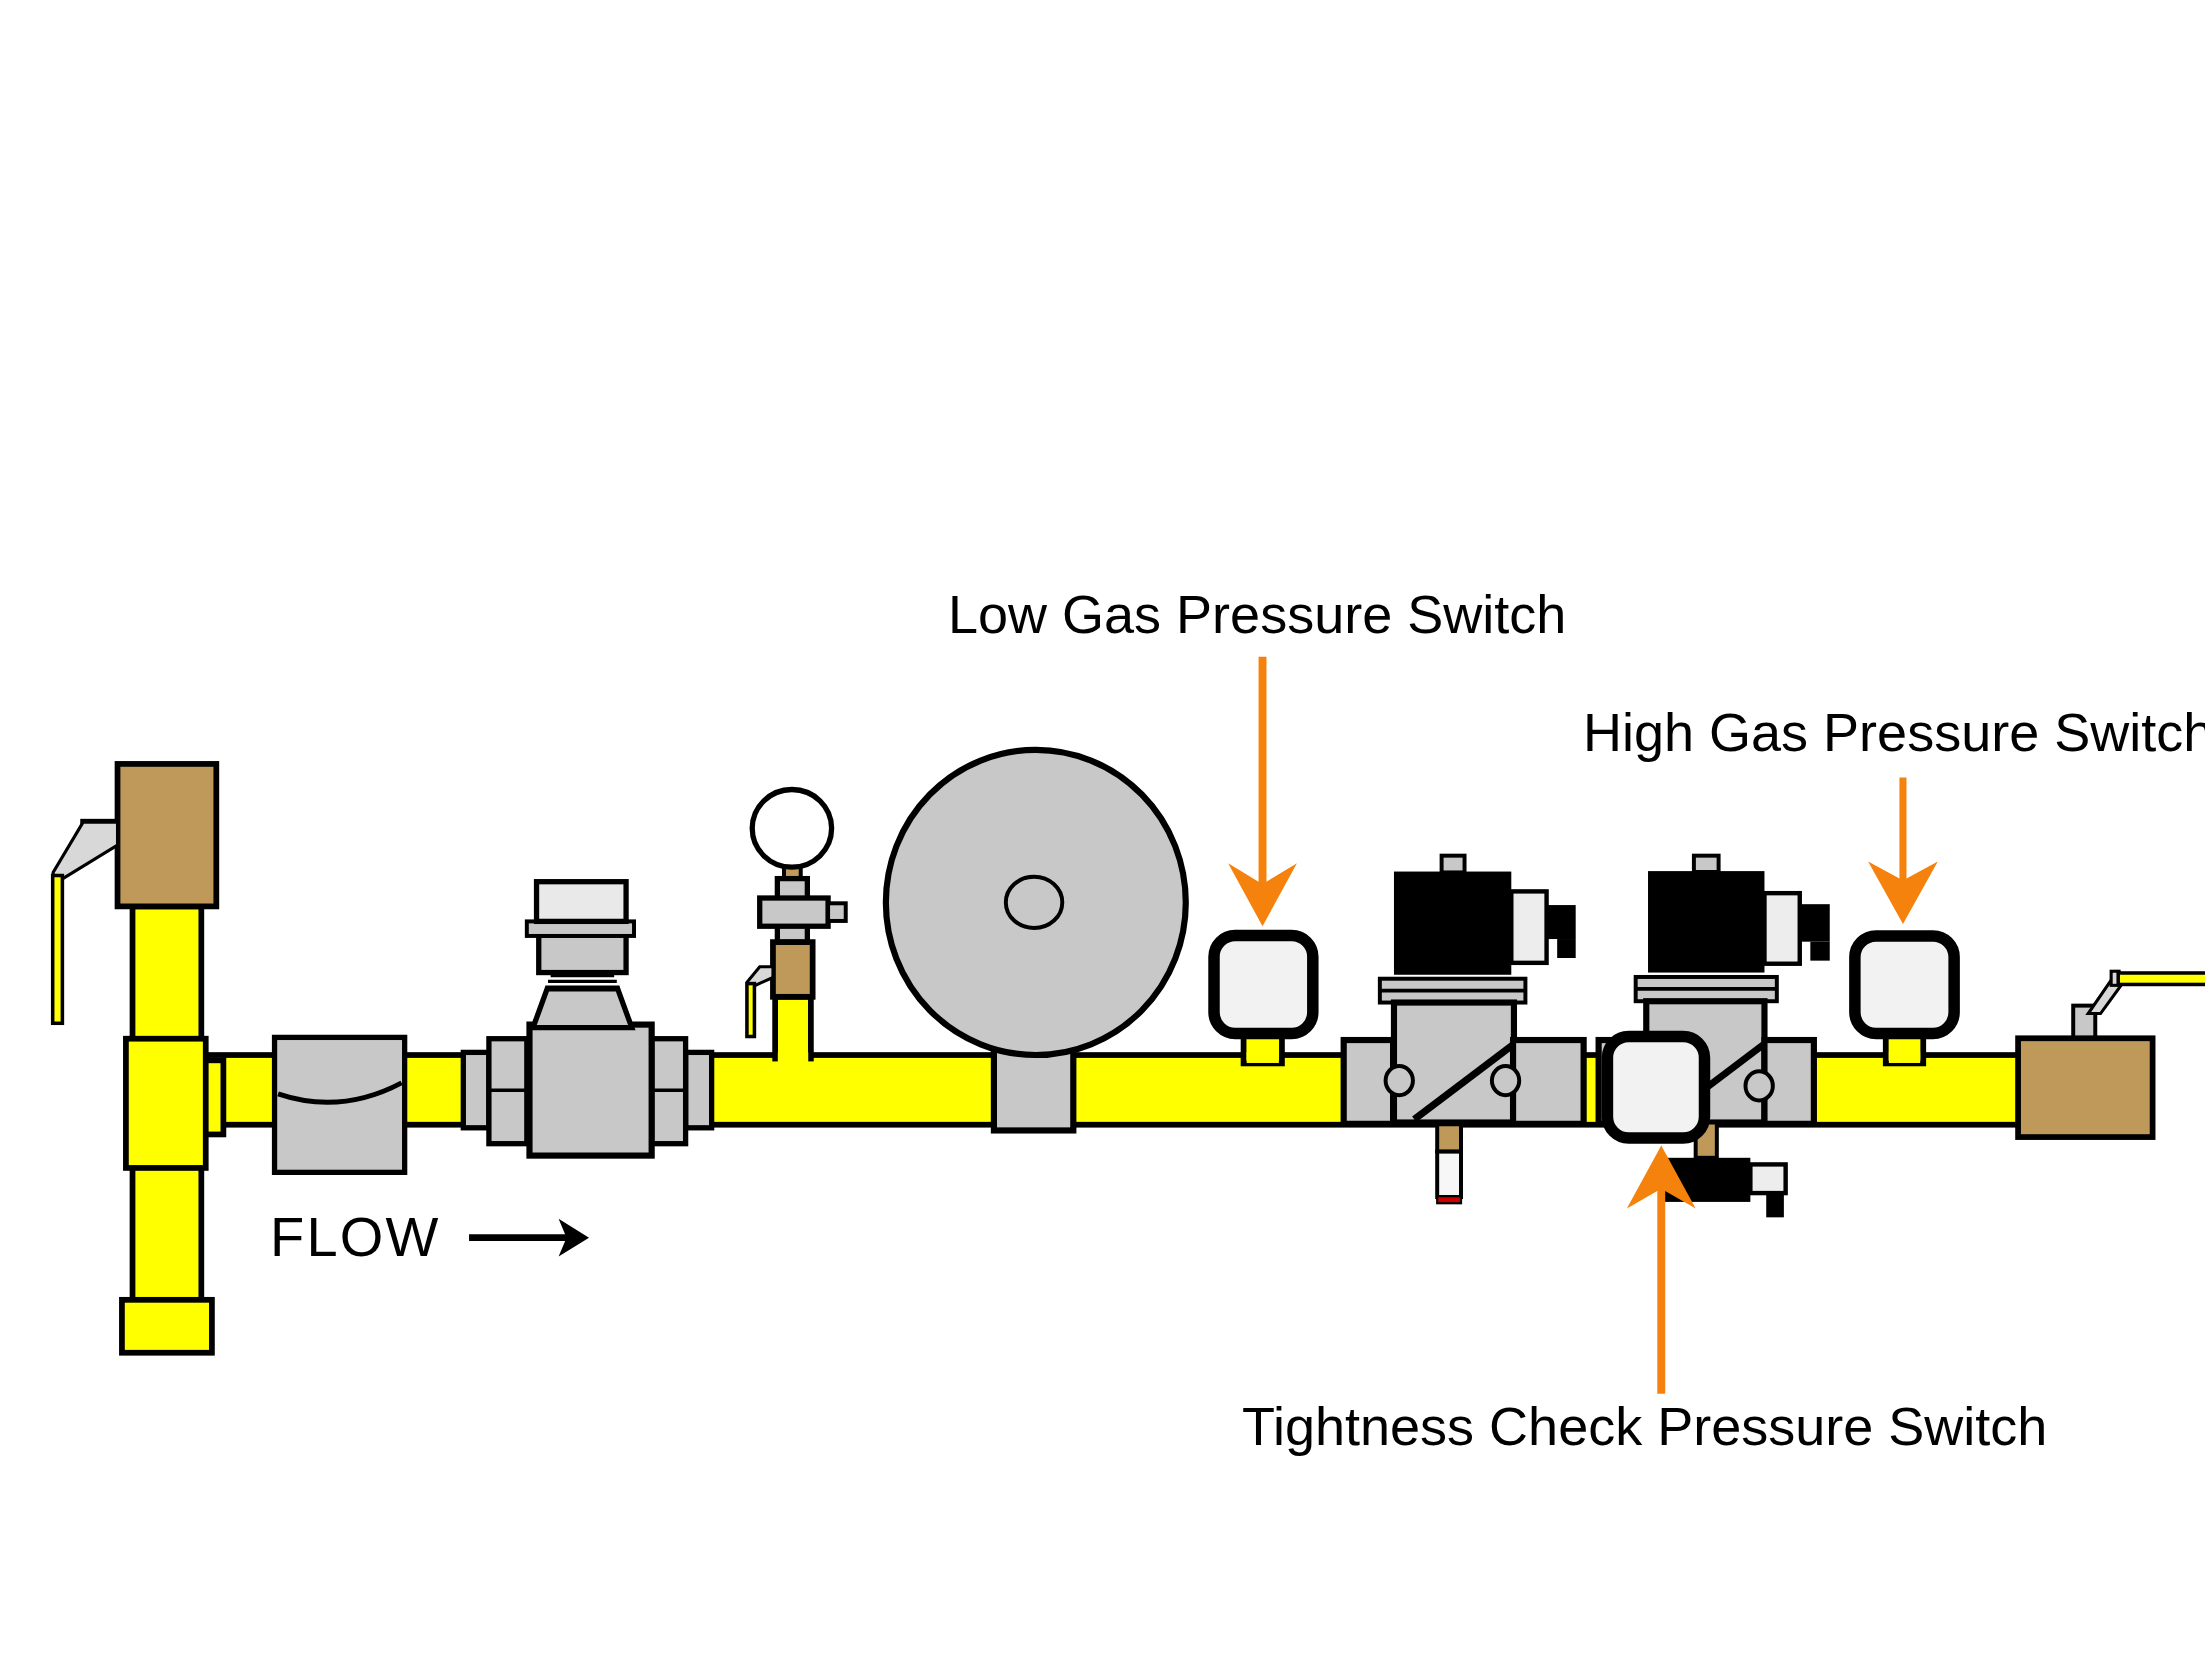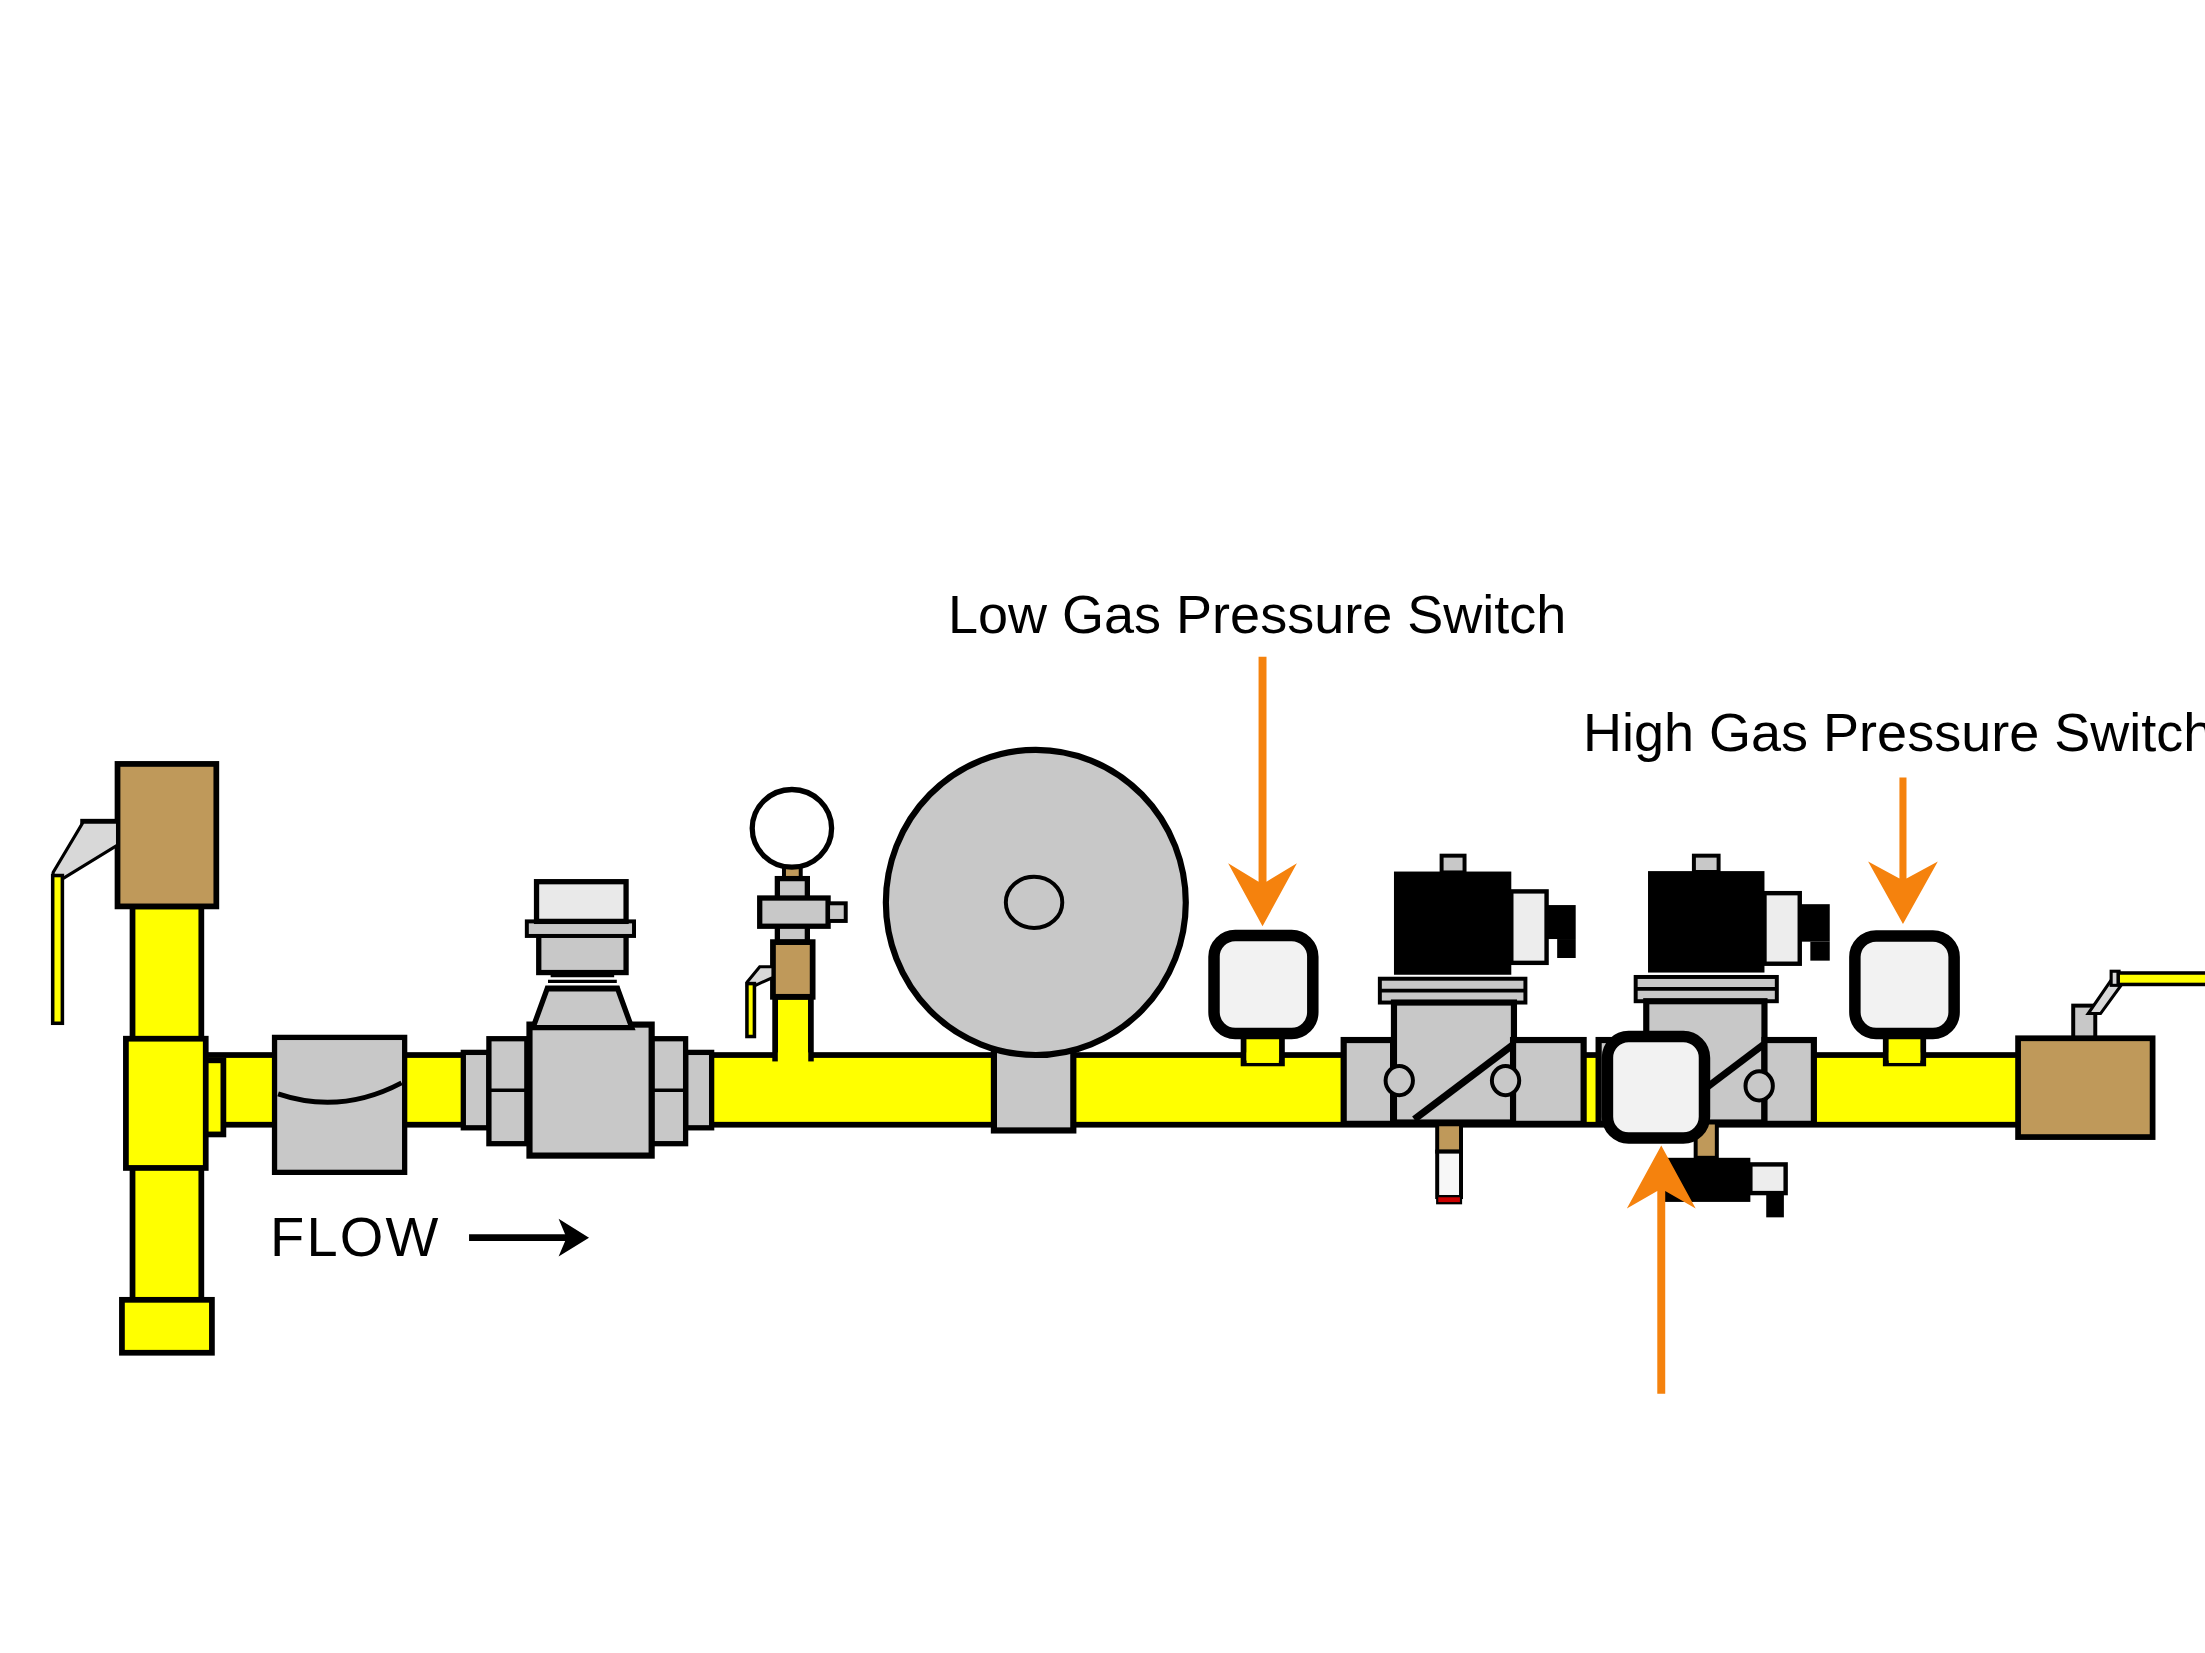--- a/index.html
+++ b/index.html
@@ -158,15 +158,16 @@
   <path class="orange" d="M3766,2597 L3844,2740 L3775,2700 L3775,3160 L3757,3160 L3757,2700 L3688,2740 Z"></path>
 
   <g>
     <line class="edge" stroke-width="15" x1="1063" y1="2806" x2="1295" y2="2806"></line>
     <polygon fill="#000" points="1335,2806 1266,2763 1284,2806 1266,2849"></polygon>
   </g>
 </svg>
 
   <div class="label" style="left:948px;top:587px;width:617px;">Low Gas Pressure Switch</div>
   <div class="label" style="left:1583px;top:705px;width:626px;">High Gas Pressure Switch</div>
+  <div class="label" style="left:1242px;top:1399px;width:840px;">Tightness Check Pressure Switch</div>
   <div class="label flow" style="left:270px;top:1209px;">FLOW</div>
 </div>
 
 
 </body></html>

